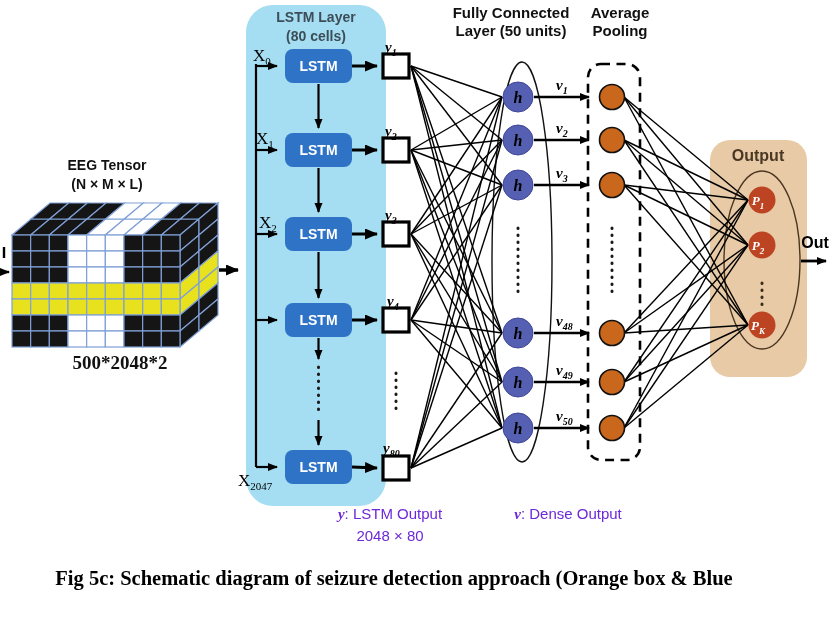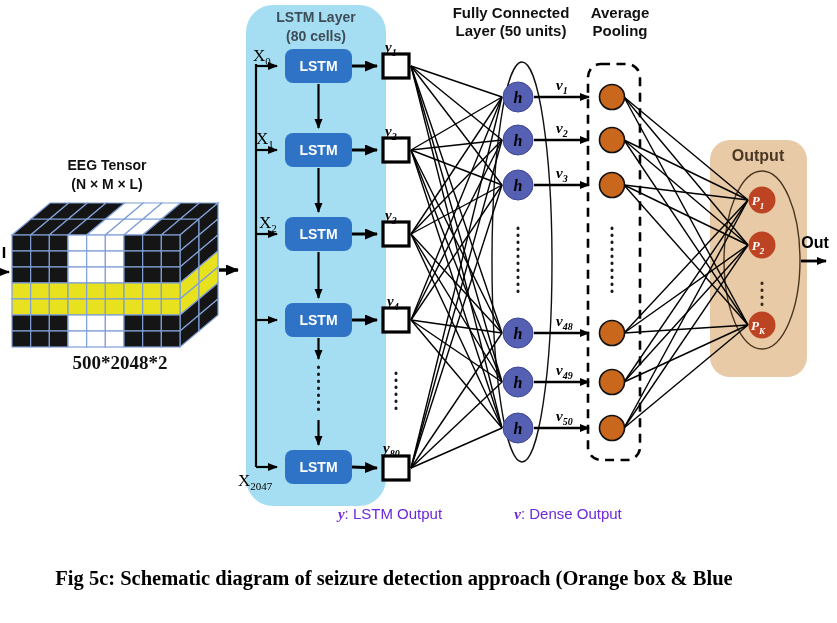--- a/index.html
+++ b/index.html
@@ -303,20 +303,21 @@
     <span>Average</span><br>
     <span>Pooling</span>
   </div>
 
   <div class="ovl softx" style="left:758px;top:147px;">Output</div>
 
   <div class="ovl outl" style="left:815px;top:234px;">Out</div>
 
   <div class="ovl legend" style="left:390px;top:503px;">
     <div><span class="sym">y</span><span>: LSTM Output</span></div>
+    <div>2048 × 80</div>
   </div>
   <div class="ovl legend" style="left:568px;top:503px;">
     <div><span class="sym">v</span><span>: Dense Output</span></div>
   </div>
 
   <div class="caption">
     <div>Fig 5c: Schematic diagram of seizure detection approach (Orange box &amp; Blue</div>
   </div>
 </div>
 

